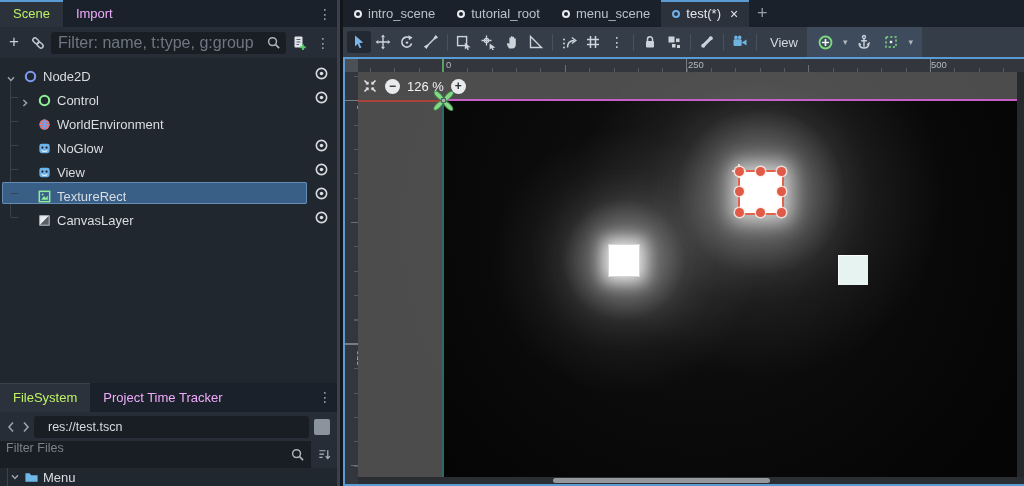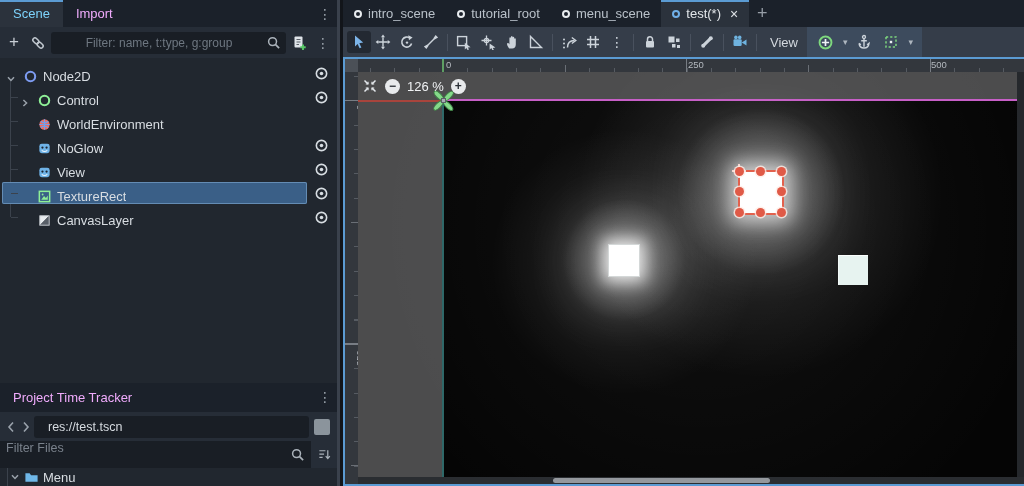--- a/index.html
+++ b/index.html
@@ -4,29 +4,29 @@
 <style>
   * { margin:0; padding:0; box-sizing:border-box; }
   html,body { width:1024px; height:486px; overflow:hidden; }
   body { position:relative; background:#1c222a; font-family:"Liberation Sans","DejaVu Sans",sans-serif; color:#ccd3da; font-size:13px; -webkit-font-smoothing:antialiased; }
   svg { display:block; }
 
   
   #left-dock { position:absolute; left:0; top:0; width:337px; height:486px; background:#232931; }
   .dock-tabbar { position:absolute; left:0; width:100%; height:27px; background:#1b212a; display:flex; align-items:stretch; }
   .dock-tab { padding:0 13px; display:flex; align-items:center; color:#f0abfc; white-space:nowrap; }
-  .dock-tab.active { background:#2b323c; color:#7dd3fc; box-shadow:inset 0 2px 0 #5b9bd3; }
+  .dock-tab.active { background:#2b323c; color:#bef264; box-shadow:inset 0 2px 0 #5b9bd3; }
   .dock-tab.active.noline { box-shadow:inset 0 1px 0 #3a424d; }
   .dots-btn { position:absolute; right:3px; top:0; width:18px; height:27px; display:flex; align-items:center; justify-content:center; color:#9aa2ab; font-size:14px; }
 
   #scene-toolbar { position:absolute; top:27px; left:0; width:100%; height:31px; background:#262d37; display:flex; align-items:center; padding:0 3px; gap:2px; }
   .sq-btn { width:22px; height:22px; display:flex; align-items:center; justify-content:center; flex:0 0 auto; }
   .plus-glyph { font-size:17px; color:#c8ced5; line-height:1; margin-top:-2px; }
   .filter-box { position:relative; flex:1; height:22px; background:#191e25; border-radius:3px; display:flex; align-items:center; padding:0 26px 0 7px; }
-  .filter-box input { width:100%; background:transparent; border:none; outline:none; color:#22c55e; font:inherit; font-size:12px;text-align:center; }
+  .filter-box input { width:100%; background:transparent; border:none; outline:none; color:#22c55e; font:inherit; font-size:16px; }
   .filter-box input::placeholder { color:#6e7781; opacity:1; }
   .filter-search { position:absolute; right:5px; top:3px; }
 
   #scene-tree { position:absolute; top:58px; left:0; width:337px; height:325px; background:#21272f; padding-top:3px; overflow:hidden; }
   .tree-guide-v { position:absolute; left:10px; background:#3b424c; width:1px; }
   .tree-row { position:relative; height:24px; display:flex; align-items:center; padding-right:2px; }
   .tree-row.d1::before { content:""; position:absolute; left:11px; top:12px; width:7px; height:1px; background:#3b424c; }
   .row-inner { flex:1; display:flex; align-items:flex-end; gap:4px; height:22px; margin:1px 0 1px 2px; border-radius:2px; padding-left:2px; min-width:0; }
   .d1 .row-inner { padding-left:16px; }
   .row-inner.sel { background:#3a5f87; box-shadow:inset 0 0 0 1px #648cb4; }
@@ -323,20 +323,21 @@
             <svg width="15" height="15" viewBox="0 0 16 16">
               <circle cx="8" cy="8" r="5.5" fill="none" stroke="#d7dde2" stroke-width="1.7"></circle>
               <circle cx="8" cy="8" r="1.9" fill="#d7dde2"></circle>
             </svg>
           </span>
         </div>
       </div>
     </div>
 
   <div class="dock-tabbar" id="fs-tabbar">
+    <div class="dock-tab active noline">FileSystem</div>
       <div class="dock-tab">Project Time Tracker</div>
       <div class="dots-btn">⋮</div>
   </div>
 
   <div id="fs-pathbar">
     <div class="nav-chev">
         <svg width="10" height="12" viewBox="0 0 10 12">
           <path d="M7 1.5 L3 6 L7 10.5" fill="none" stroke="#9aa2ab" stroke-width="1.6"></path>
         </svg>
       </div>

